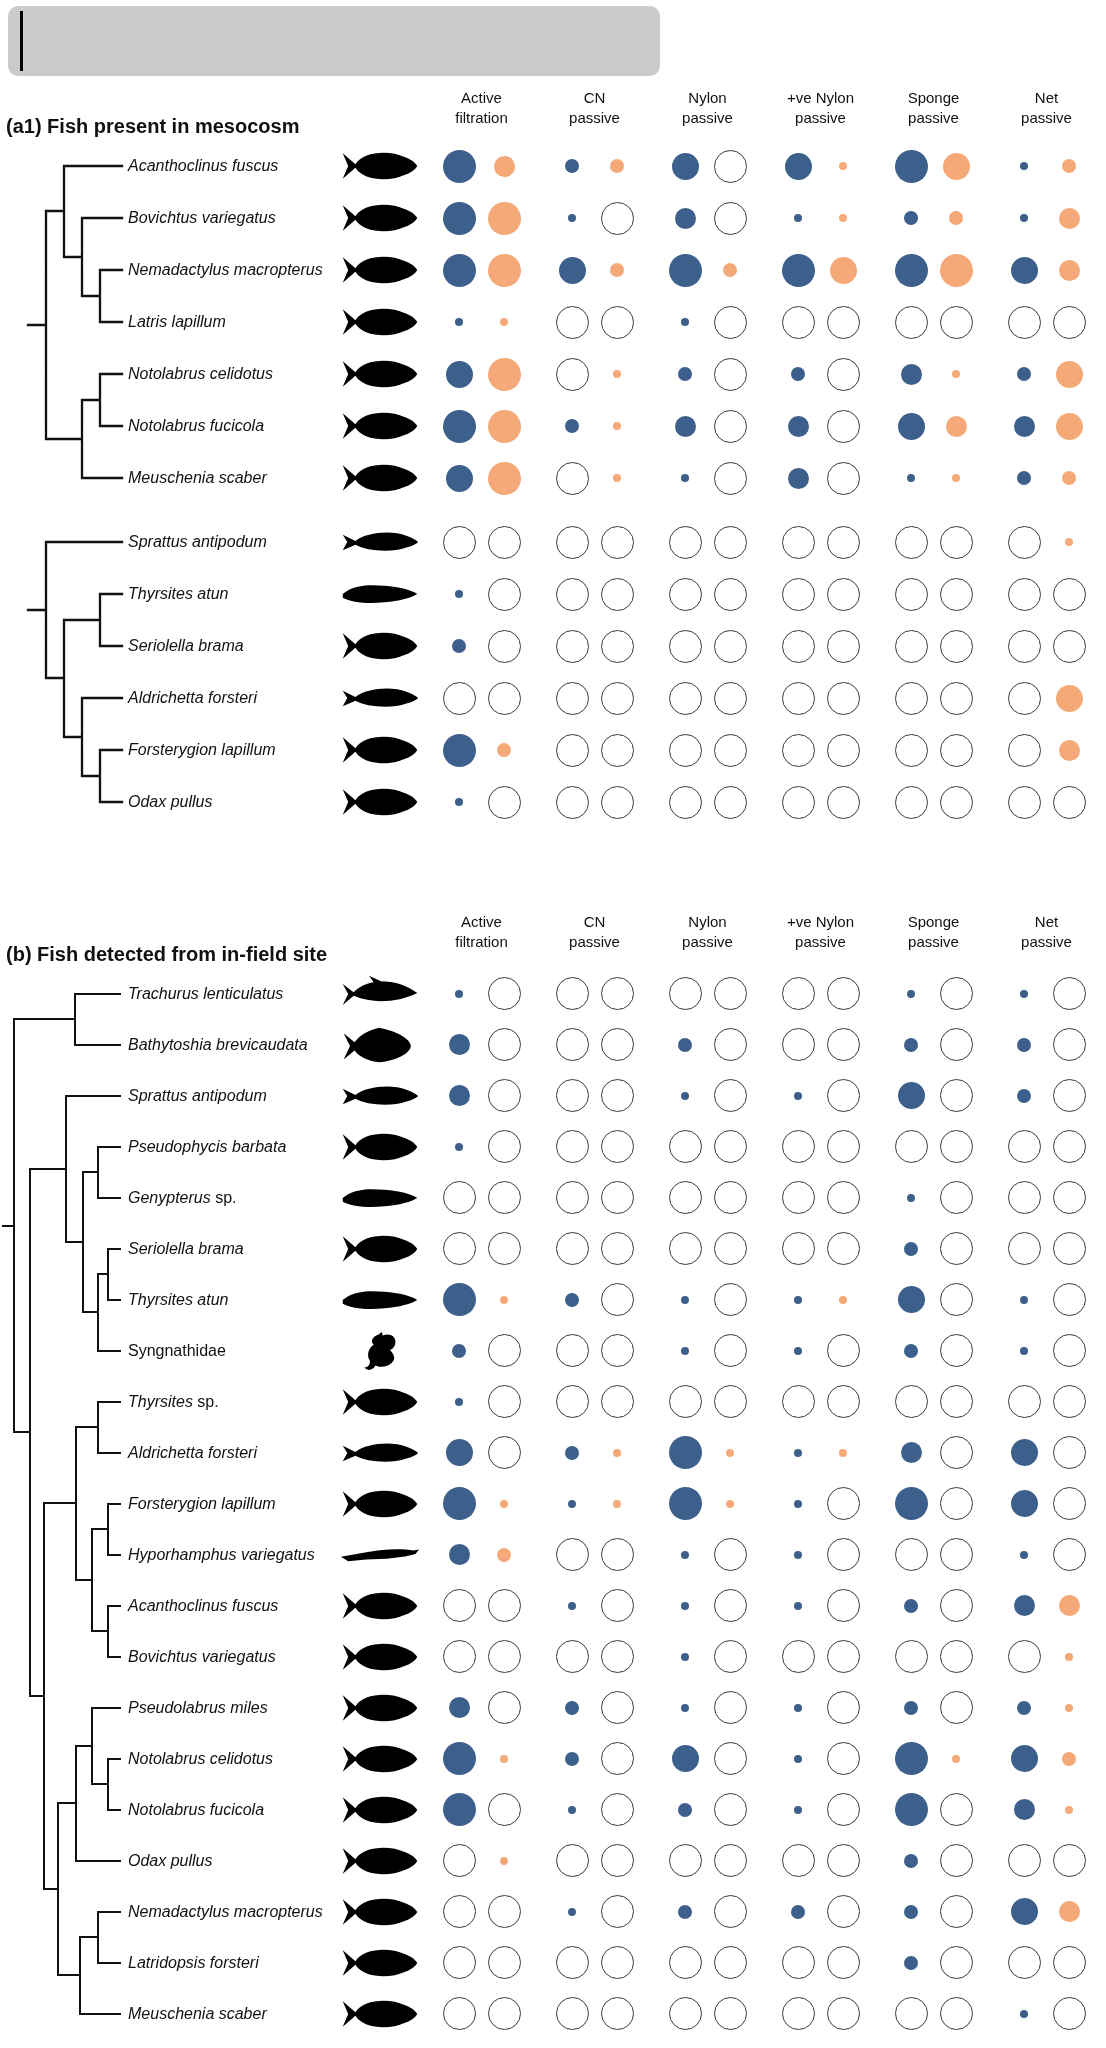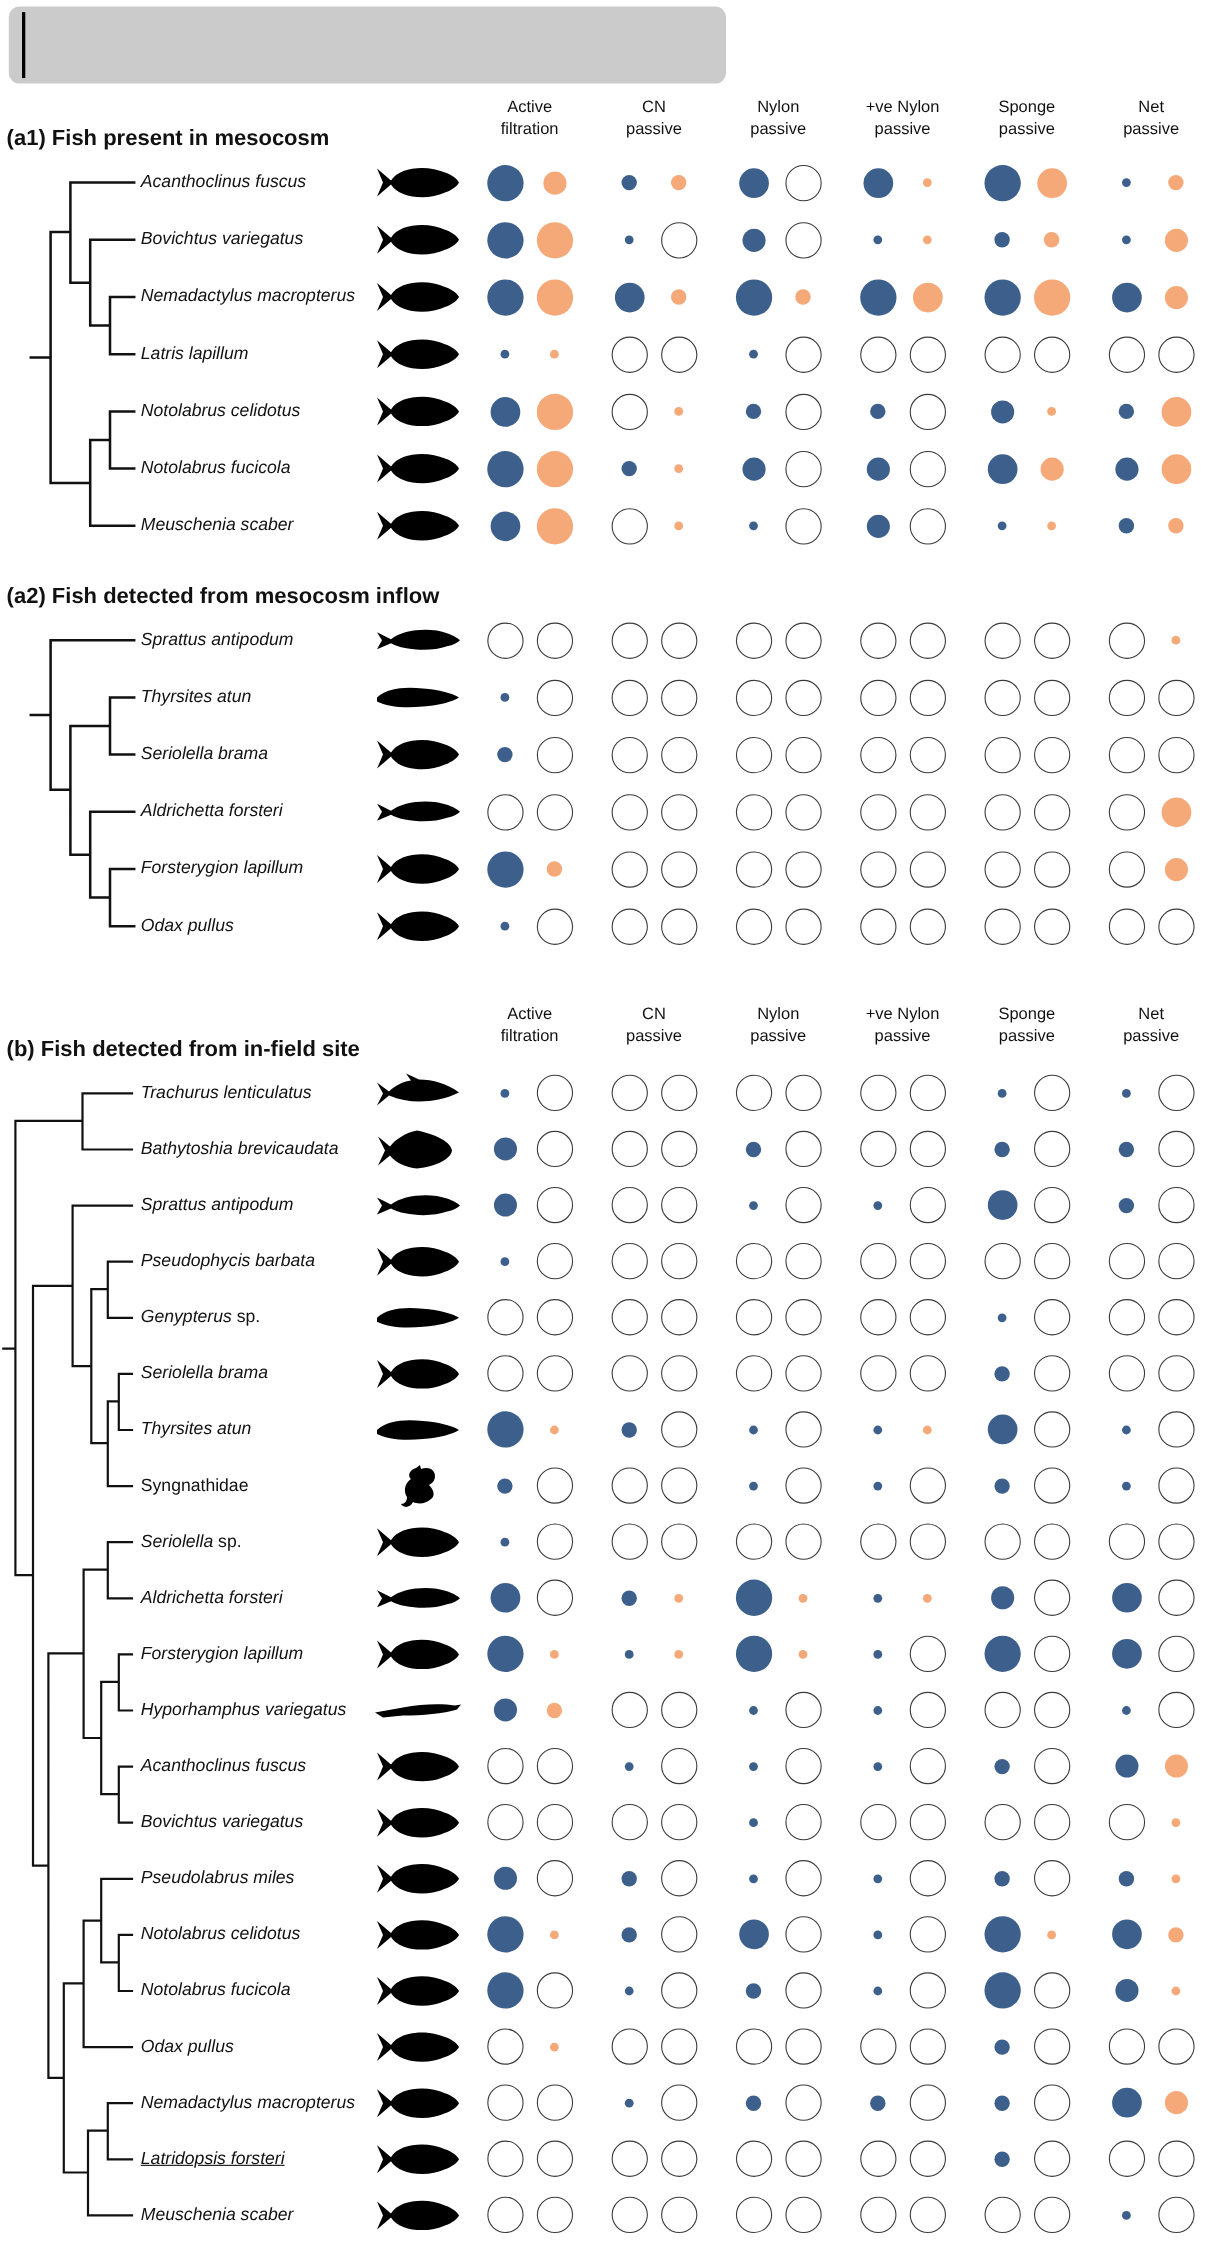--- a/index.html
+++ b/index.html
@@ -467,23 +467,20 @@
                 <span class="bub" style="height: 14px; width: 14px; background: rgb(61, 95, 140);"></span>
               </span>
               <span class="slot">
                 <span class="bub" style="height: 14px; width: 14px; background: rgb(245, 169, 120);"></span>
               </span>
             </div>
           </div>
         </div>
       </section>
       <section class="panel" style="top: 516px; height: 352px;">
-        <div class="phead" style="height: 40px;">
-          <h2 class="ptitle">(a2) Fish detected from mesocosm inflow</h2>
-        </div>
         <div class="rows" style="height: 312px;">
           <svg class="tree" width="125" height="312" viewBox="0 0 125 312">
             <path d="M100 78L122 78M100 130L122 130M100 78L100 130M100 234L122 234M100 286L122 286M100 234L100 286M82 182L122 182M82 260L100 260M82 182L82 260M64 104L100 104M64 221L82 221M64 104L64 221M46 26L122 26M46 162L64 162M46 26L46 162M28 94L46 94" stroke="#111" stroke-width="2.3" fill="none" stroke-linecap="square"></path>
           </svg>
           <div class="row" style="height: 52px;">
             <div class="name"><i>Sprattus antipodum</i></div>
             <div class="sil">
               <svg viewBox="0 0 90 44">
                 <path d="M4,14 L18,21 C30,11 58,9 74,15 C80,17 85,20 87,22 C85,24 80,27 74,28 C58,34 30,32 18,25 L4,31 L9,22 Z" fill="#000"></path>
               </svg>
@@ -1295,21 +1292,21 @@
             <div class="col">
               <span class="slot">
                 <span class="bub" style="height: 8px; width: 8px; background: rgb(61, 95, 140);"></span>
               </span>
               <span class="slot">
                 <span class="bub zero" style="height: 33px; width: 33px;"></span>
               </span>
             </div>
           </div>
           <div class="row" style="height: 51px;">
-            <div class="name"><i>Seriolella</i><span> sp.</span></div>
+            <div class="name"><i>Thyrsites</i><span> sp.</span></div>
             <div class="sil">
               <svg viewBox="0 0 90 44">
                 <path d="M4,8 L18,20 C26,6 55,4 72,12 C78,14 84,18 86,22 C84,26 78,30 72,32 C55,40 26,38 18,24 L4,36 L10,22 Z" fill="#000"></path>
               </svg>
             </div>
             <div class="col">
               <span class="slot">
                 <span class="bub" style="height: 8px; width: 8px; background: rgb(61, 95, 140);"></span>
               </span>
               <span class="slot">
@@ -1910,21 +1907,21 @@
             </div>
             <div class="col">
               <span class="slot">
                 <span class="bub" style="height: 27px; width: 27px; background: rgb(61, 95, 140);"></span>
               </span>
               <span class="slot">
                 <span class="bub" style="height: 21px; width: 21px; background: rgb(245, 169, 120);"></span>
               </span>
             </div>
           </div>
-          <div class="row" style="height: 51px; text-decoration: underline;">
+          <div class="row" style="height: 51px;">
             <div class="name"><i>Latridopsis forsteri</i></div>
             <div class="sil">
               <svg viewBox="0 0 90 44">
                 <path d="M4,8 L18,20 C26,6 55,4 72,12 C78,14 84,18 86,22 C84,26 78,30 72,32 C55,40 26,38 18,24 L4,36 L10,22 Z" fill="#000"></path>
               </svg>
             </div>
             <div class="col">
               <span class="slot">
                 <span class="bub zero" style="height: 33px; width: 33px;"></span>
               </span>

